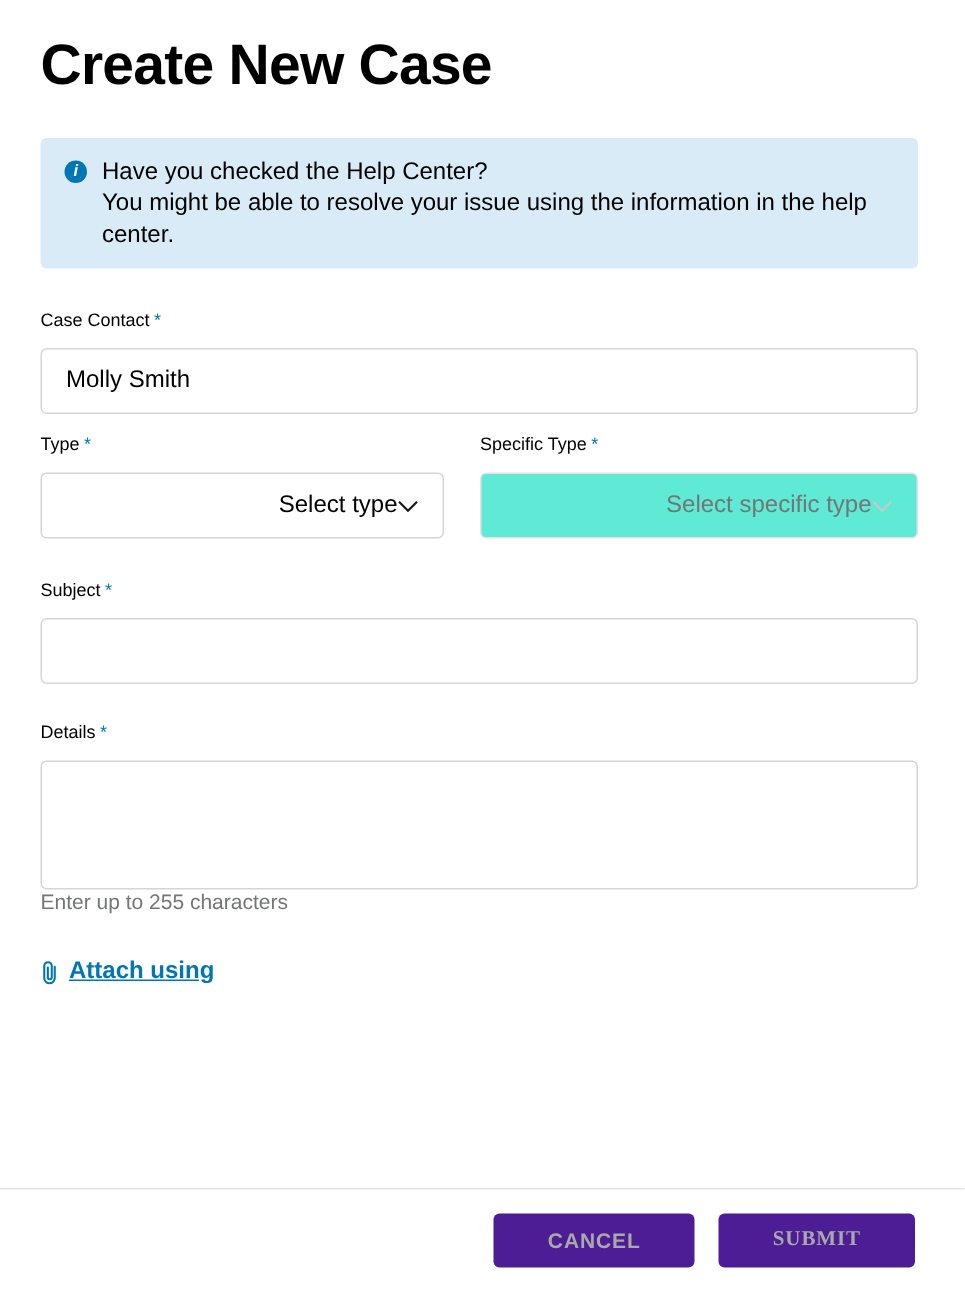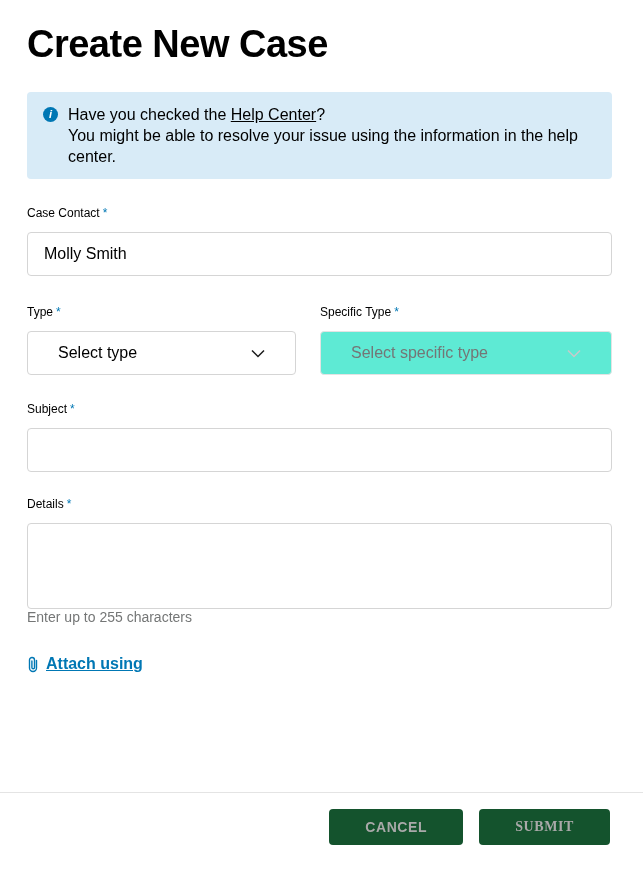--- a/index.html
+++ b/index.html
@@ -33,21 +33,21 @@
     flex: 0 0 auto;
     width: 15px; height: 15px;
     margin-top: 3px;
     border-radius: 50%;
     background: #0077B4; color: #ffffff;
     font-size: 11px; font-weight: bold; font-style: italic;
     display: flex; align-items: center; justify-content: center;
     line-height: 1;
   }
   .banner-text { font-size: 16px; line-height: 21px; color: #000000; }
-  .banner-link { color: #000000; text-decoration: underline; cursor: pointer; }
+  .banner-link { color: #000000; cursor: pointer; }
 
   .mandatory-note { margin-top: 27px; font-size: 16px; line-height: 19px; }
   .req { color: #0077B4; }
 
   .field-label {
     display: block;
     font-size: 12px; line-height: 16px; font-weight: normal;
     color: #000000;
   }
   .field-label .req { margin-left: 3px; }
@@ -58,29 +58,29 @@
     display: block;
     margin-top: 11px;
     width: 100%; height: 44px;
     border: 1px solid #d5d5d5; border-radius: 4px;
     padding: 0 16px;
     font-size: 16px; font-family: inherit; color: #000000;
     background: #ffffff;
     outline: none;
   }
 
-  .two-col { display: grid; grid-template-columns: 269px 1fr; column-gap: 24px; margin-top: 28px; }
+  .two-col { display: grid; grid-template-columns: 269px 1fr; column-gap: 24px; margin-top: 12px; }
 
   .select-box {
     margin-top: 11px;
     height: 44px;
     border: 1px solid #d5d5d5; border-radius: 4px;
     background: #ffffff;
-    display: flex; align-items: center; justify-content: space-between;
-    padding: 0 30px;
+    display: flex; align-items: center; justify-content: flex-end;
+    padding: 0 16px;
     font-size: 16px; color: #000000;
     cursor: pointer;
   }
   .select-box .chevron { stroke: #1b1b1b; }
   .select-box.disabled {
     background: #5eead4;
     border-color: #e3e3e3;
     color: #747676;
     cursor: default;
   }
@@ -111,21 +111,21 @@
   .footer {
     margin-top: auto;
     border-top: 1px solid #e4e4e4;
     background: #ffffff;
     padding: 16px 33px 15px 33px;
     display: flex; justify-content: flex-end; gap: 16px;
   }
   .btn {
     height: 36px;
     border: none; border-radius: 4px;
-    background: #14532d; color: #a9a9a9;
+    background: #4c1d95; color: #a9a9a9;
     font-family: inherit; font-size: 14px; font-weight: bold;
     letter-spacing: 0.6px;
     padding: 0 36px;
     cursor: pointer;
   }
   .btn-cancel { min-width: 109px; }
   .btn-submit { min-width: 113px; font-family: Liberation Serif, serif; }
 </style>
 </head>
 <body>

